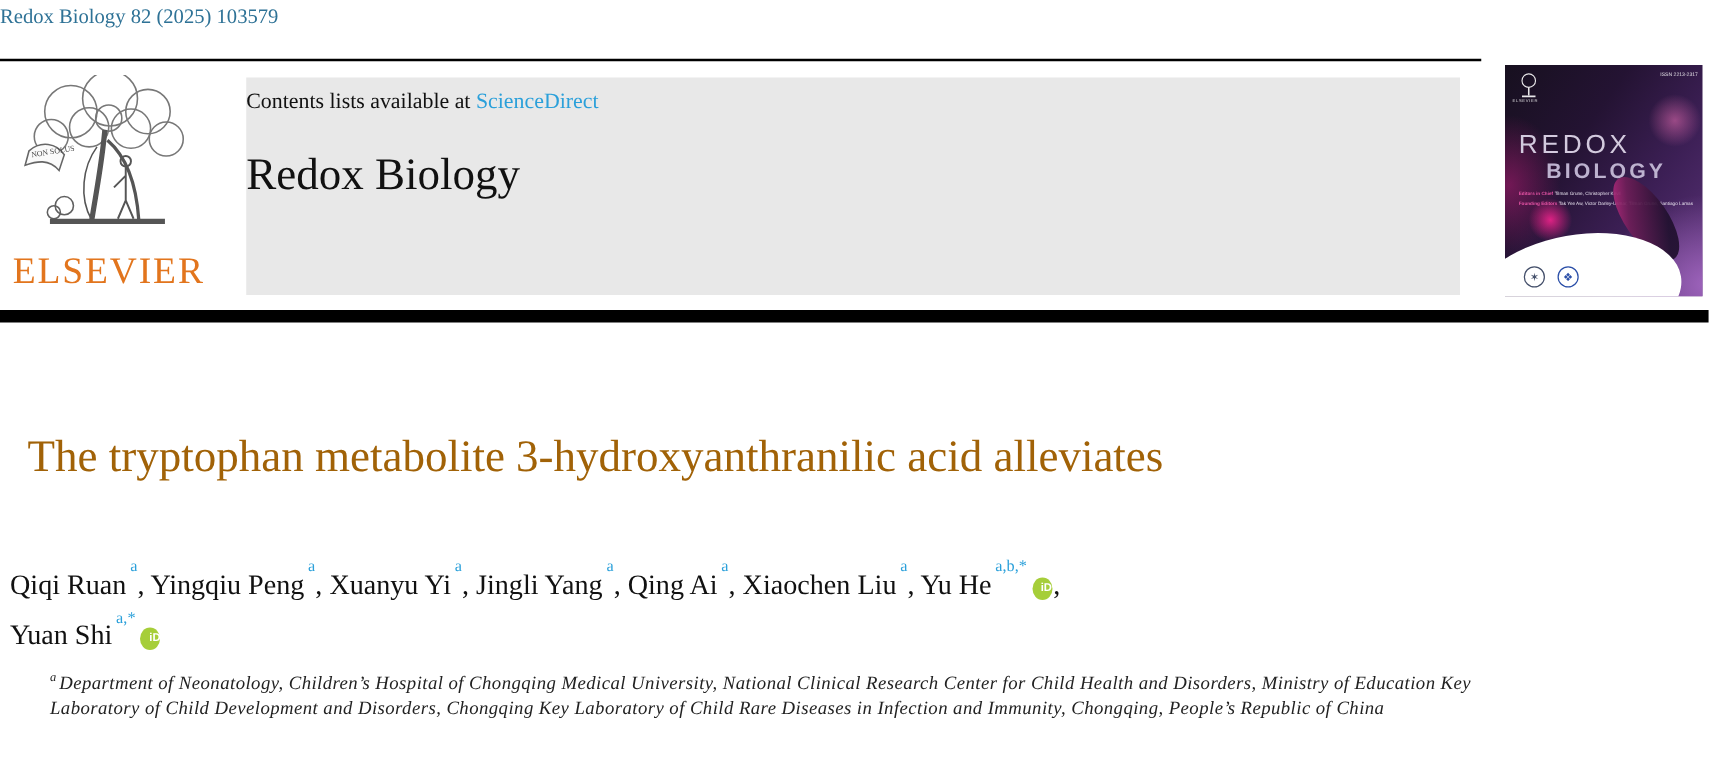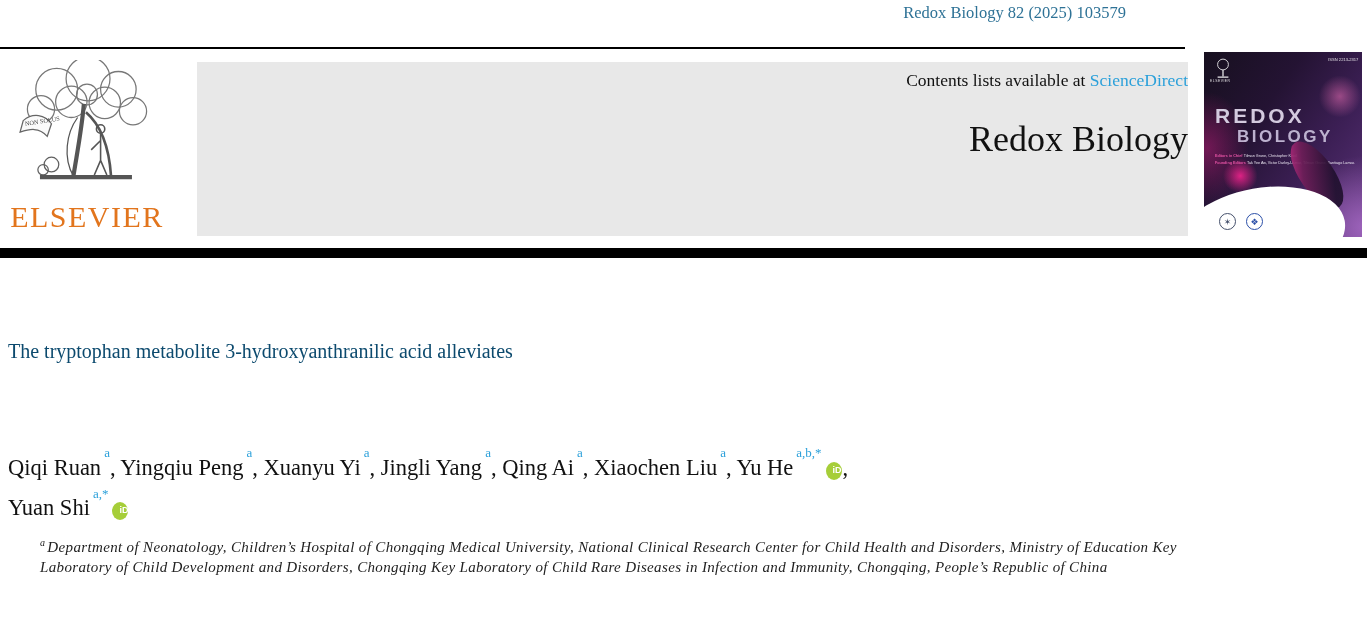--- a/index.html
+++ b/index.html
@@ -1,35 +1,35 @@
 <!DOCTYPE html>
 <html style="--citation_blue: #2e7296; --link_blue: #2ba0da; --elsevier_orange: #e2751d; --orcid_green: #a6ce39; --banner_gray: #e8e8e8;"><head>
 <meta charset="utf-8">
 <style>
   html,body{margin:0;padding:0;background:#fff;}
   body{width:1367px;height:623px;position:relative;overflow:hidden;
        font-family:"Liberation Serif",serif;color:#1a1a1a;}
 
   
-  .citation{position:absolute;top:3px;left:0;width:1126px;text-align:right;
+  .citation{position:absolute;top:3px;left:0;width:1126px;text-align:left;
             font-size:16.5px;color:var(--citation_blue);}
 
   
   .rule-thin{position:absolute;top:47px;left:0;width:1185px;height:2px;background:#000;}
   .rule-thick{position:absolute;top:248px;left:0;width:1367px;height:10px;background:#000;}
 
   
   .elsevier{position:absolute;left:8px;top:60px;width:162px;height:176px;}
   .elsevier svg{display:block;}
   .elsevier-name{font-size:30px;letter-spacing:1.5px;color:var(--elsevier_orange);
                  margin-top:2px;text-align:center;width:158px;}
 
   
   .banner{position:absolute;left:197px;top:62px;width:971px;height:174px;
-          background:var(--banner_gray);text-align:right;padding-left:20px;}
+          background:var(--banner_gray);text-align:left;}
   .contents-line{position:absolute;top:8px;left:0;width:100%;font-size:17.5px;color:#111;}
   .journal-title{position:absolute;top:56px;left:0;width:100%;font-size:36px;color:#111;}
   .homepage-line{position:absolute;top:146px;left:0;width:100%;
                  font-family:"Liberation Sans",sans-serif;font-size:16.5px;color:#111;}
   .link{color:var(--link_blue);text-decoration:none;cursor:pointer;}
 
   
   .cover{position:absolute;left:1204px;top:52px;width:158px;height:185px;overflow:hidden;
          cursor:pointer;
          background:
@@ -39,40 +39,40 @@
           radial-gradient(ellipse 100px 90px at 102% 95%, rgba(165,105,195,.9), transparent 80%),
           linear-gradient(125deg,#17101f 0%,#241333 35%,#3c1f55 65%,#5b3379 100%);}
   .mini-logo{position:absolute;left:10px;top:6px;opacity:.9;}
   .mini-wordmark{position:absolute;left:6px;top:27px;font-size:6px;color:#fff;opacity:.85;
                  transform:scale(.55);transform-origin:0 0;letter-spacing:1px;
                  font-family:"Liberation Sans",sans-serif;}
   .cover-issn{position:absolute;right:4px;top:6px;font-size:6px;color:rgba(255,255,255,.85);
               transform:scale(.68);transform-origin:100% 0;
               font-family:"Liberation Sans",sans-serif;}
   .cover-redox{position:absolute;left:11px;top:52px;font-family:"Liberation Sans",sans-serif;
-               font-weight:700;font-size:21px;letter-spacing:3px;color:#d3cade;}
+               font-weight:400;font-size:21px;letter-spacing:3px;color:#d3cade;}
   .cover-biology{position:absolute;left:11px;top:75px;font-family:"Liberation Sans",sans-serif;
                  font-weight:600;font-size:17px;letter-spacing:2.5px;color:#bdb2cf;margin-left:22px;}
   .cover-editors{position:absolute;left:11px;top:100px;width:220px;
                  font-family:"Liberation Sans",sans-serif;font-size:6px;line-height:12px;
                  transform:scale(.62);transform-origin:0 0;color:#e8e2ef;white-space:nowrap;}
   .ed-label{color:#e754a6;font-weight:bold;margin-right:2px;}
   .teardrop{position:absolute;right:6px;top:106px;width:78px;height:34px;border-radius:50%;
             transform:rotate(55deg);opacity:.92;
             background:linear-gradient(210deg,#20102e 25%,#6e1e58 70%,#da3090 100%);}
   .swoosh{position:absolute;left:-28px;bottom:-46px;width:170px;height:95px;background:#fff;
           border-radius:50%;transform:rotate(-10deg);}
   .seal{position:absolute;bottom:7px;width:15px;height:15px;border-radius:50%;
         display:flex;align-items:center;justify-content:center;font-size:9px;}
   .seal1{left:15px;border:1px solid #45506b;color:#45506b;}
   .seal2{left:42px;border:1px solid #2b4fa8;color:#2b4fa8;}
 
   
-  .title{position:absolute;left:8px;top:330px;margin:0;font-weight:normal;
-         font-size:20px;line-height:43px;color:#0c4a6e;}
+  .title{position:absolute;left:8px;top:330px;margin:14px;font-weight:normal;
+         font-size:36px;line-height:43px;color:#a16207;}
   .tline{display:block;}
 
   .authors{position:absolute;left:8px;top:444px;font-size:22.5px;line-height:35px;color:#111;}
   .asup{color:var(--link_blue);font-size:13px;position:relative;top:-9px;margin-left:3px;}
   .orcid{display:inline-block;width:16px;height:18px;border-radius:50%;
          background:var(--orcid_green);color:#fff;text-align:right;
          font:bold 9px/16px "Liberation Sans",sans-serif;margin:0 1px 0 4px;
          vertical-align:2px;cursor:pointer;}
 
   .affils{position:absolute;left:8px;top:533px;width:1152px;font-style:italic;

